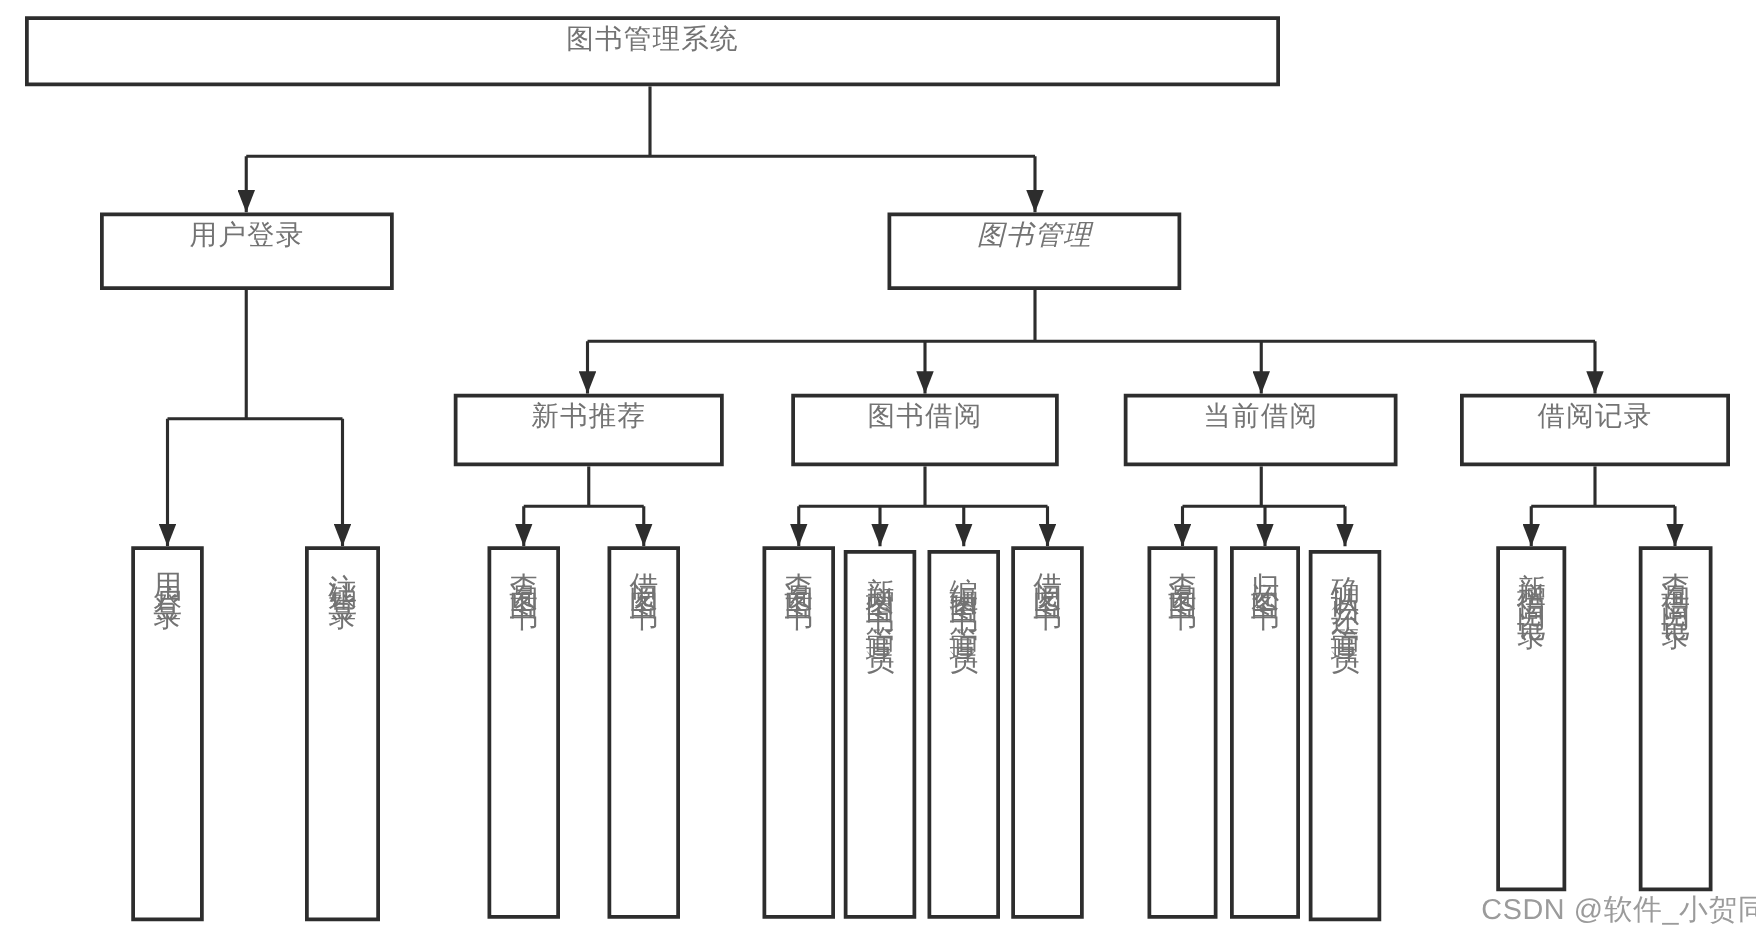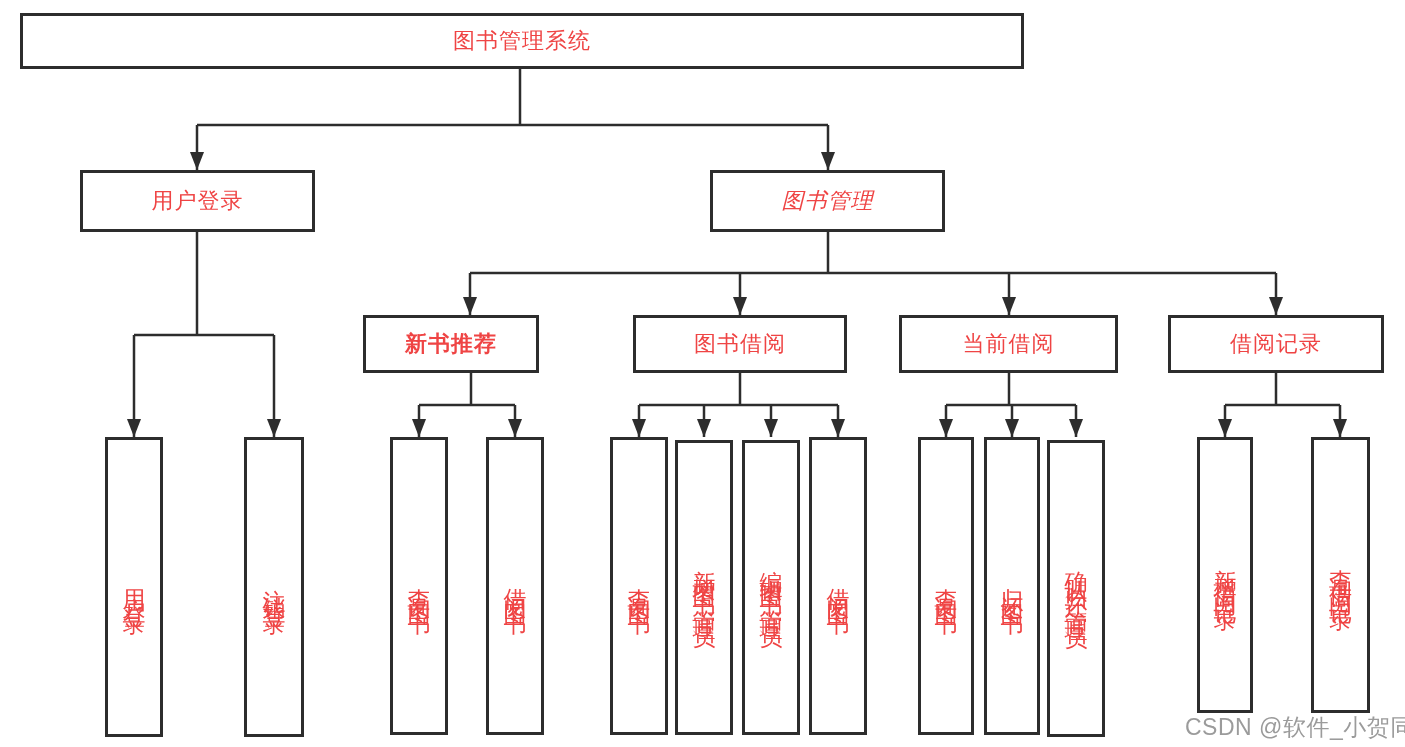--- a/index.html
+++ b/index.html
@@ -10,23 +10,23 @@
     font-family:"Liberation Sans", sans-serif;
     overflow:hidden;
   }
   .wires { position:absolute; left:0; top:0; width:1405px; height:747px; }
   .node {
     position:absolute;
     box-sizing:border-box;
     border:3px solid #2d2d2d;
     background:#ffffff;
     display:flex;
-    align-items:center;
+    align-items:flex-start;
     justify-content:center;
-    color:#ef4444;
+    color:#737373;
   }
   .node.h span {
     font-size:22px;
     letter-spacing:1px;
     white-space:nowrap;
   }
   .node.v span {
     writing-mode:vertical-rl;
     text-orientation:mixed;
     font-size:23px;
@@ -91,21 +91,21 @@
     <span>图书管理系统</span>
   </div>
 
   <div class="node h" style="left:80px; top:170px; width:235px; height:62px;">
     <span>用户登录</span>
   </div>
   <div class="node h" style="left:710px; top:170px; width:235px; height:62px;font-style:italic;">
     <span>图书管理</span>
   </div>
 
-  <div class="node h" style="left:363px; top:315px; width:176px; height:58px;font-weight:bold;">
+  <div class="node h" style="left:363px; top:315px; width:216px; height:58px;">
     <span>新书推荐</span>
   </div>
   <div class="node h" style="left:633px; top:315px; width:214px; height:58px;">
     <span>图书借阅</span>
   </div>
   <div class="node h" style="left:899px; top:315px; width:219px; height:58px;">
     <span>当前借阅</span>
   </div>
   <div class="node h" style="left:1168px; top:315px; width:216px; height:58px;">
     <span>借阅记录</span>

